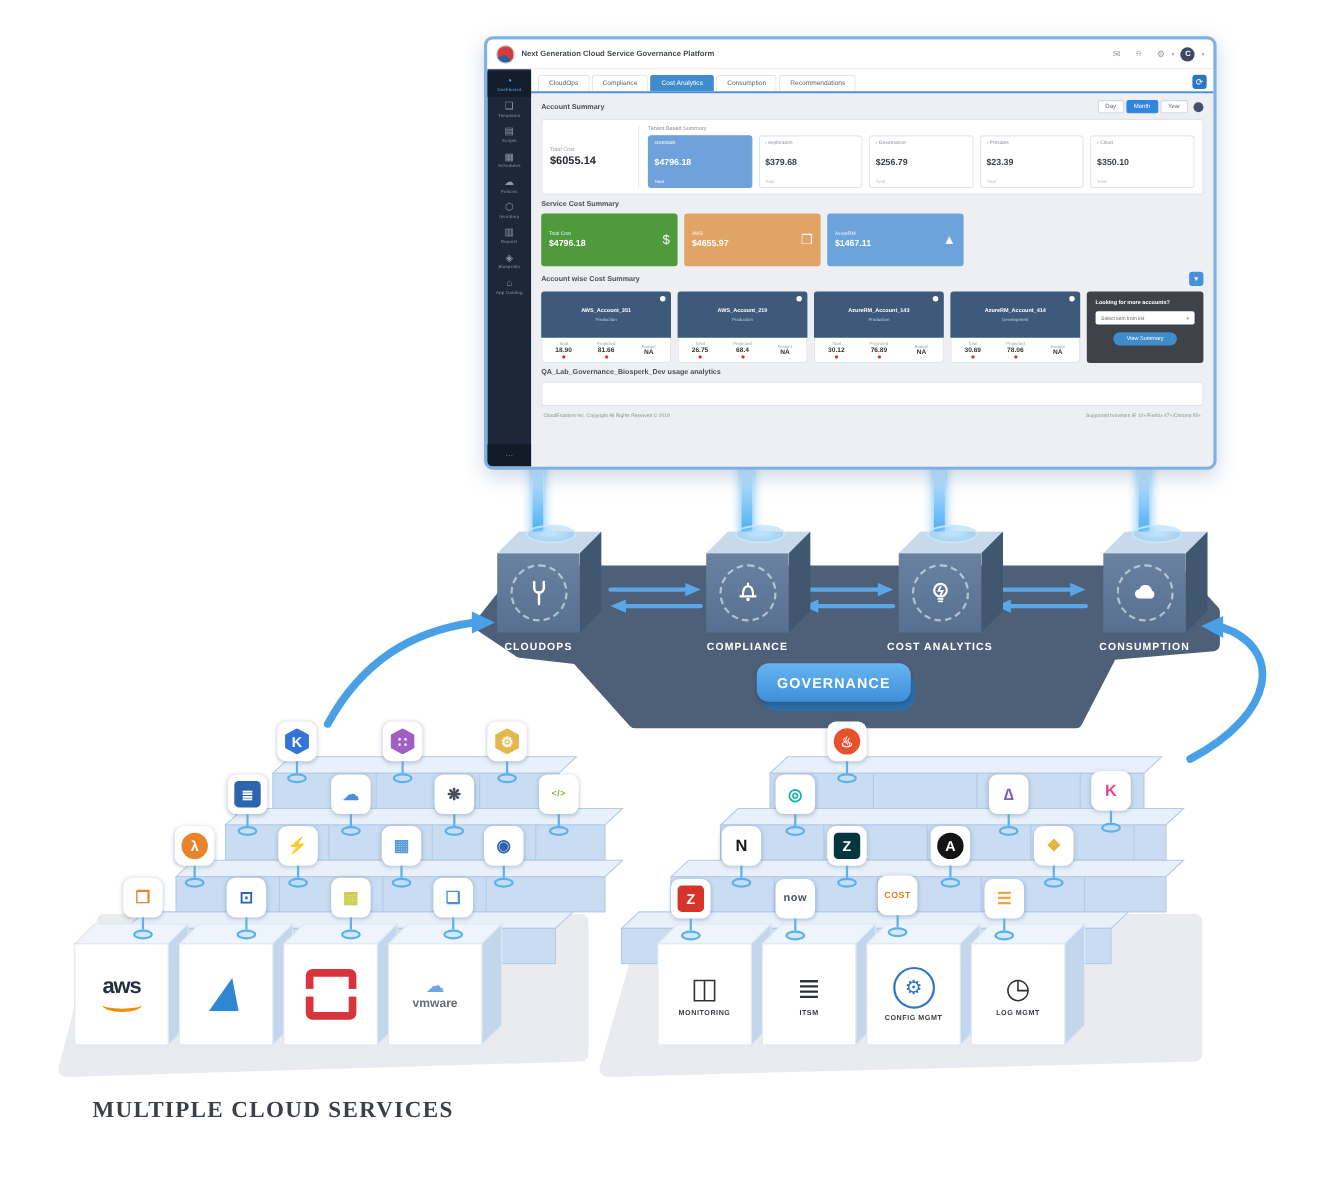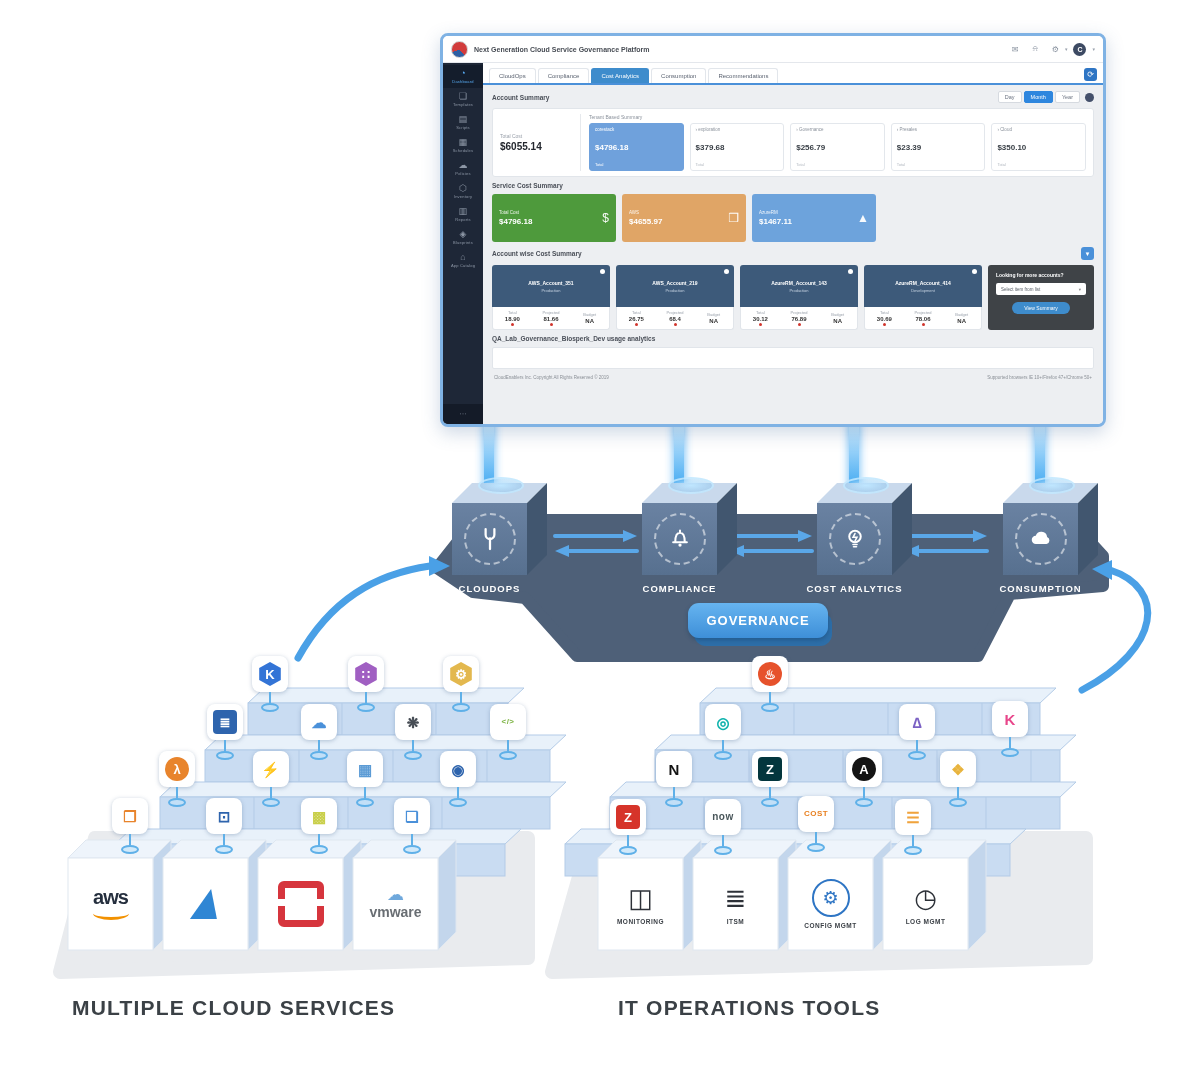--- a/index.html
+++ b/index.html
@@ -116,21 +116,21 @@
   .pbase{width:14px;height:5px;border:2px solid #5fb0e8;border-radius:50%;background:rgba(190,225,250,.6);}
   
   .cube-face{position:absolute;width:85px;height:92px;display:flex;flex-direction:column;align-items:center;justify-content:center;gap:2px;}
   .aws-txt{font-size:20px;font-weight:bold;color:#252f3e;letter-spacing:-1px;line-height:16px;}
   .aws-smile{width:36px;height:10px;border-bottom:3px solid #f29100;border-radius:0 0 55% 55%;}
   .azure-tri{width:0;height:0;border-left:17px solid transparent;border-right:10px solid transparent;
              border-bottom:30px solid #2f86d4;transform:skewX(-8deg);}
   .os-ring{position:relative;width:32px;height:32px;border:7px solid #d6353d;border-radius:6px;}
   .os-gap{position:absolute;left:-9px;top:11px;width:50px;height:7px;background:#fff;}
   .vm-cloud{font-size:17px;color:#6fa8dc;line-height:14px;}
-  .vm-txt{font-size:14px;font-weight:bold;color:#696e73;}
+  .vm-txt{font-size:11px;font-weight:bold;color:#696e73;}
   .tool-ic{font-size:26px;color:#2d3138;line-height:30px;}
   .tool-ic.ringed{width:34px;height:34px;border:2.5px solid #2e75c4;border-radius:50%;color:#2e75c4;
                   font-size:18px;display:flex;align-items:center;justify-content:center;line-height:1;}
   .tool-lb{font-size:6.5px;font-weight:bold;color:#3a3f45;letter-spacing:.5px;margin-top:3px;}
   
   .bigtitle{position:absolute;font-size:21px;font-weight:bold;color:#3b4146;letter-spacing:1.2px;}
 </style>
 </head>
 <body>
 
@@ -798,16 +798,15 @@
   </div>
   <div class="cube-face" style="left:788px;top:858px;">
     <span class="tool-ic ringed">⚙</span>
     <span class="tool-lb">CONFIG MGMT</span>
   </div>
   <div class="cube-face" style="left:883px;top:858px;">
     <span class="tool-ic">◷</span>
     <span class="tool-lb">LOG MGMT</span>
   </div>
 
-  <div class="bigtitle" style="left:72px;top:996px;">MULTIPLE CLOUD SERVICES</div>
-  <div class="bigtitle" style="left:618px;top:996px;">IT OPERATIONS TOOLS</div>
+  <div class="bigtitle" style="left:84px;top:996px;font-family:Liberation Serif, serif;">MULTIPLE CLOUD SERVICES</div>
 
 </div>
 
 </body></html>

